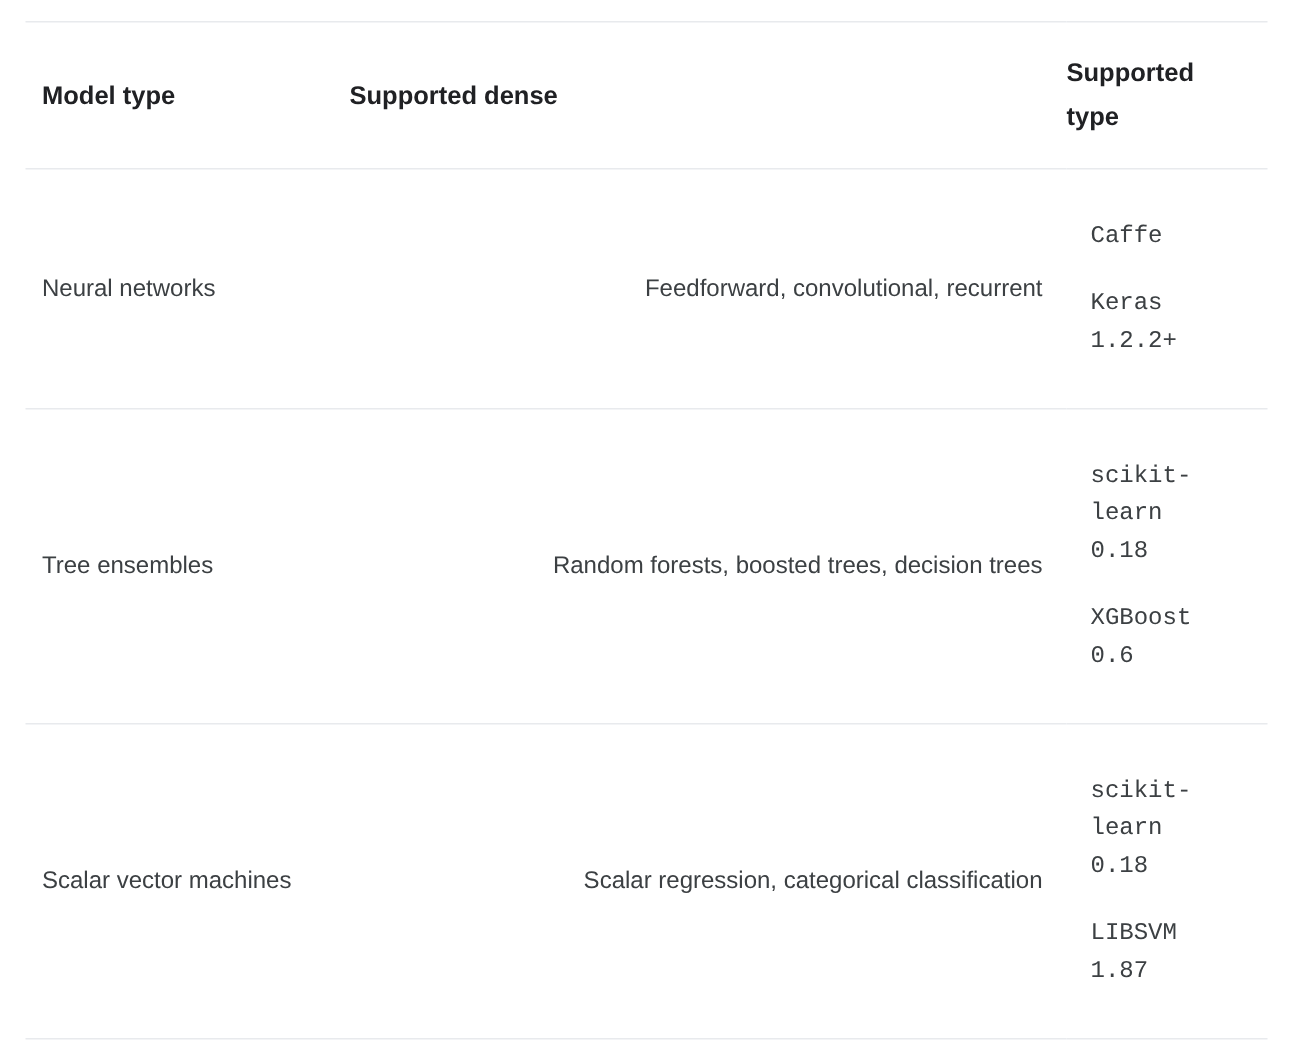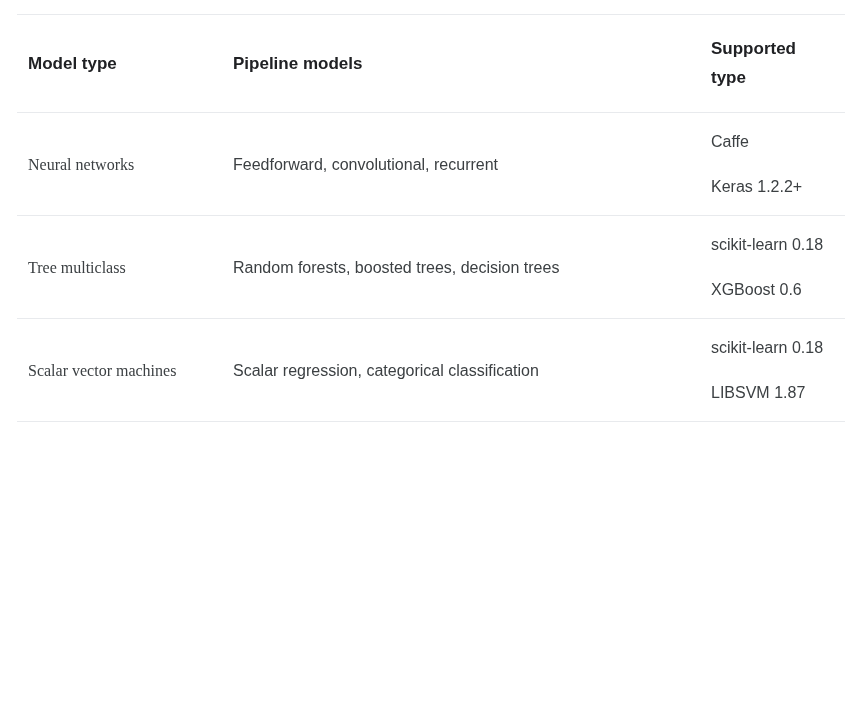--- a/index.html
+++ b/index.html
@@ -69,26 +69,27 @@
     font-size: 16px;
     line-height: 25px;
     color: #3c4043;
     padding: 16px 0 16px 0;
     box-sizing: border-box;
   }
 
   table.support-table tbody td .cell {
     padding-right: 16px;
   }
-  table.support-table tbody td.td-type .cell { padding-left: 11px; font-family: Liberation Serif, serif; }
-  table.support-table tbody td.td-models .cell { padding-left: 11px; }
+  table.support-table tbody td.td-type .cell { padding-left: 11px; }
+  table.support-table tbody td.td-models .cell { padding-left: 11px; text-align: right; }
   table.support-table tbody td.td-tools .cell { padding-left: 0px; }
 
   .tool-item {
-    margin: 0;
+    margin: 16px;
+    font-family: Liberation Mono, monospace;
   }
   .tool-item + .tool-item {
     margin-top: 20px;
   }
 </style>
 </head>
 <body>
 
 <div class="page">
   <div class="table-wrap">
@@ -97,21 +98,21 @@
         <col class="c-type">
         <col class="c-models">
         <col class="c-tools">
       </colgroup>
       <thead>
         <tr>
           <th class="th-type">
             <div class="hcell">Model type</div>
           </th>
           <th class="th-models">
-            <div class="hcell">Pipeline models</div>
+            <div class="hcell">Supported dense</div>
           </th>
           <th class="th-tools">
             <div class="hcell">Supported type</div>
           </th>
         </tr>
       </thead>
       <tbody>
 
         <tr>
           <td class="td-type">
@@ -123,21 +124,21 @@
           <td class="td-tools">
             <div class="cell">
               <p class="tool-item">Caffe</p>
               <p class="tool-item">Keras 1.2.2+</p>
             </div>
           </td>
         </tr>
 
         <tr>
           <td class="td-type">
-            <div class="cell">Tree multiclass</div>
+            <div class="cell">Tree ensembles</div>
           </td>
           <td class="td-models">
             <div class="cell">Random forests, boosted trees, decision trees</div>
           </td>
           <td class="td-tools">
             <div class="cell">
               <p class="tool-item">scikit-learn 0.18</p>
               <p class="tool-item">XGBoost 0.6</p>
             </div>
           </td>

